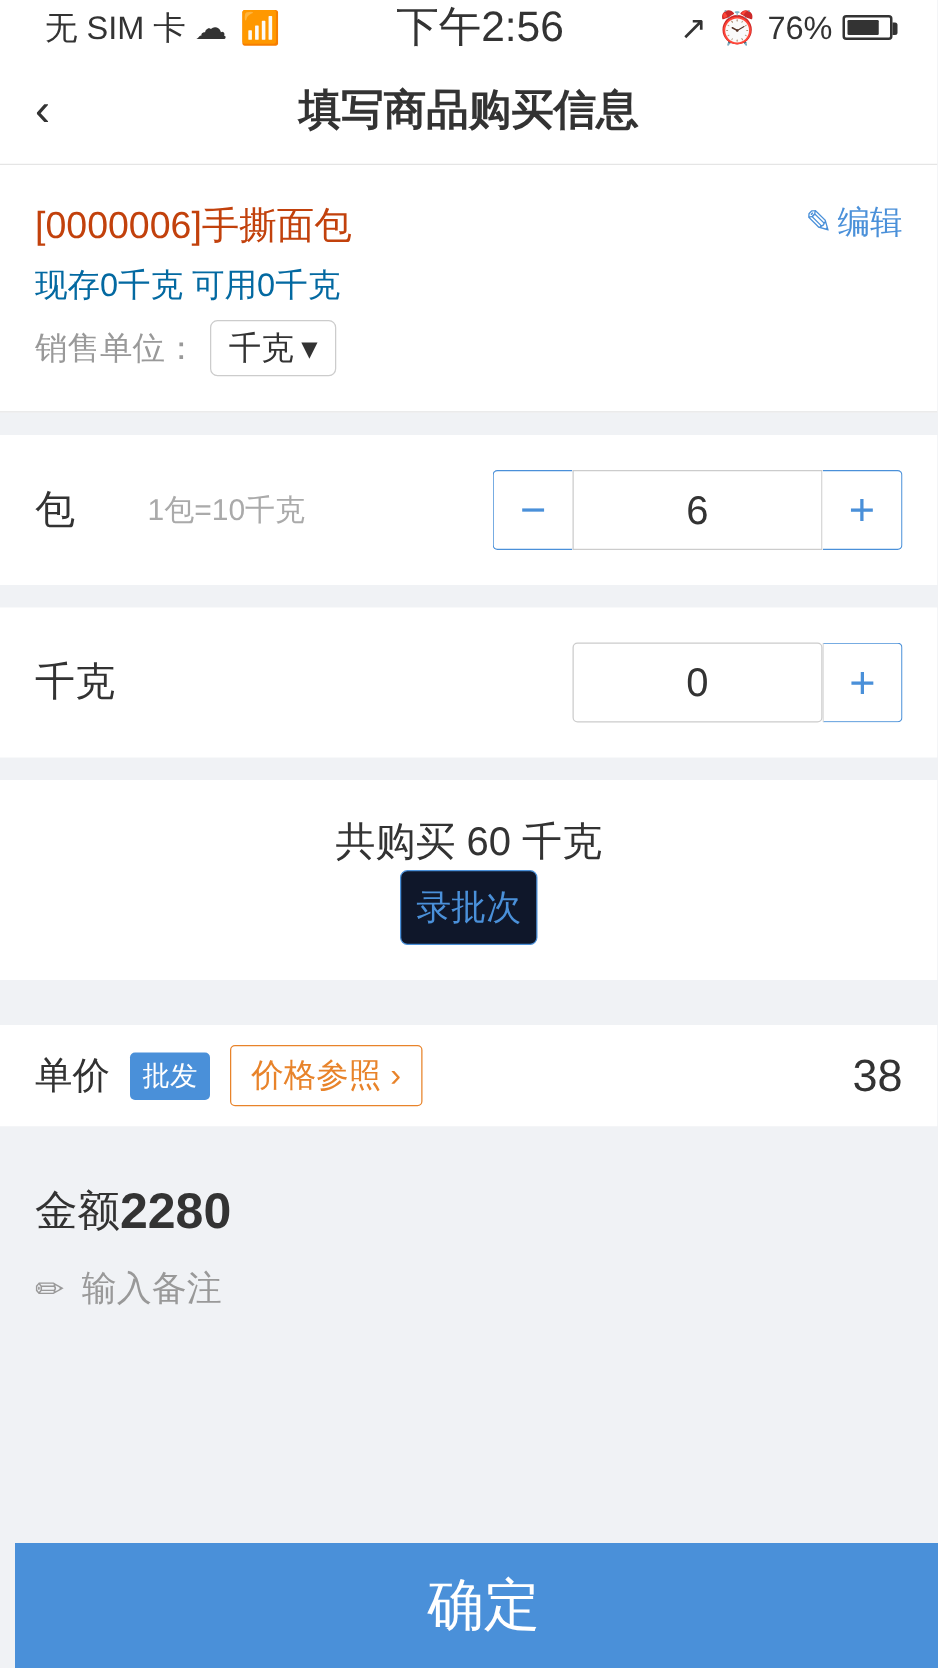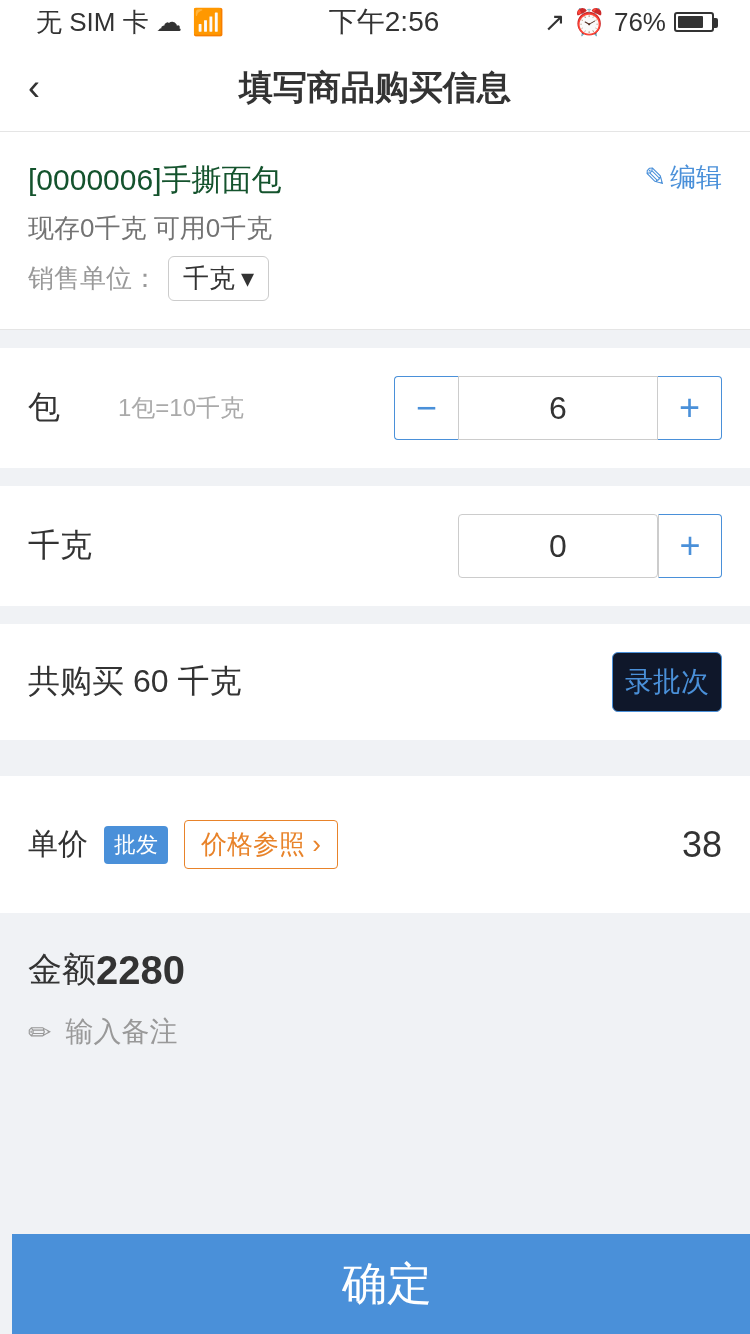--- a/index.html
+++ b/index.html
@@ -18,21 +18,21 @@
       height: 44px;
       background: #fff;
       display: flex;
       align-items: center;
       justify-content: space-between;
       padding: 0 36px;
       font-size: 26px;
       color: #333;
     }
     .status-left { display: flex; align-items: center; gap: 10px; }
-    .status-center { font-size: 28px; font-weight: 500; }
+    .status-center { font-size: 34px; font-weight: 500; }
     .status-right { display: flex; align-items: center; gap: 8px; font-size: 26px; }
 
     
     .nav-bar {
       height: 88px;
       background: #fff;
       display: flex;
       align-items: center;
       justify-content: center;
       border-bottom: 1px solid #e5e5e5;
@@ -67,22 +67,22 @@
       background: #f5f5f5;
       border-radius: 8px;
       display: flex;
       align-items: center;
       justify-content: center;
       flex-shrink: 0;
       border: 1px solid #e0e0e0;
     }
     .product-image svg { width: 60px; height: 60px; }
     .product-info { flex: 1; }
-    .product-name { font-size: 30px; color: #14532d; font-weight: 500; margin-bottom: 10px; }
-    .product-stock { font-size: 26px; color: #737373; margin-bottom: 10px; }
+    .product-name { font-size: 30px; color: #c2410c; font-weight: 500; margin-bottom: 10px; }
+    .product-stock { font-size: 26px; color: #0369a1; margin-bottom: 10px; }
     .product-unit { font-size: 26px; color: #999; display: flex; align-items: center; gap: 10px; }
     .unit-select {
       border: 1px solid #ccc;
       border-radius: 6px;
       padding: 4px 14px;
       font-size: 26px;
       color: #333;
       background: #fff;
       display: inline-flex;
       align-items: center;
@@ -144,37 +144,38 @@
     }
 
     
     .total-row {
       background: #fff;
       padding: 28px 28px;
       display: flex;
       align-items: center;
       justify-content: space-between;
       margin-bottom: 18px;
+      flex-direction: column;
     }
     .total-label { font-size: 32px; color: #333; }
     .record-btn {
       border: 1.5px solid #4a90d9;
       color: #4a90d9;
       background: #0f172a;
       border-radius: 6px;
       padding: 10px 12px;
       font-size: 28px;
       cursor: pointer;
     }
 
     
     .price-section {
       background: #fff;
-      padding: 44px 28px;
-      margin-bottom: 6px;
+      padding: 16px 28px;
+      margin-bottom: 17px;
     }
     .price-row {
       display: flex;
       align-items: center;
       gap: 16px;
     }
     .price-label { font-size: 30px; color: #333; }
     .price-tag {
       background: #4a90d9;
       color: #fff;

